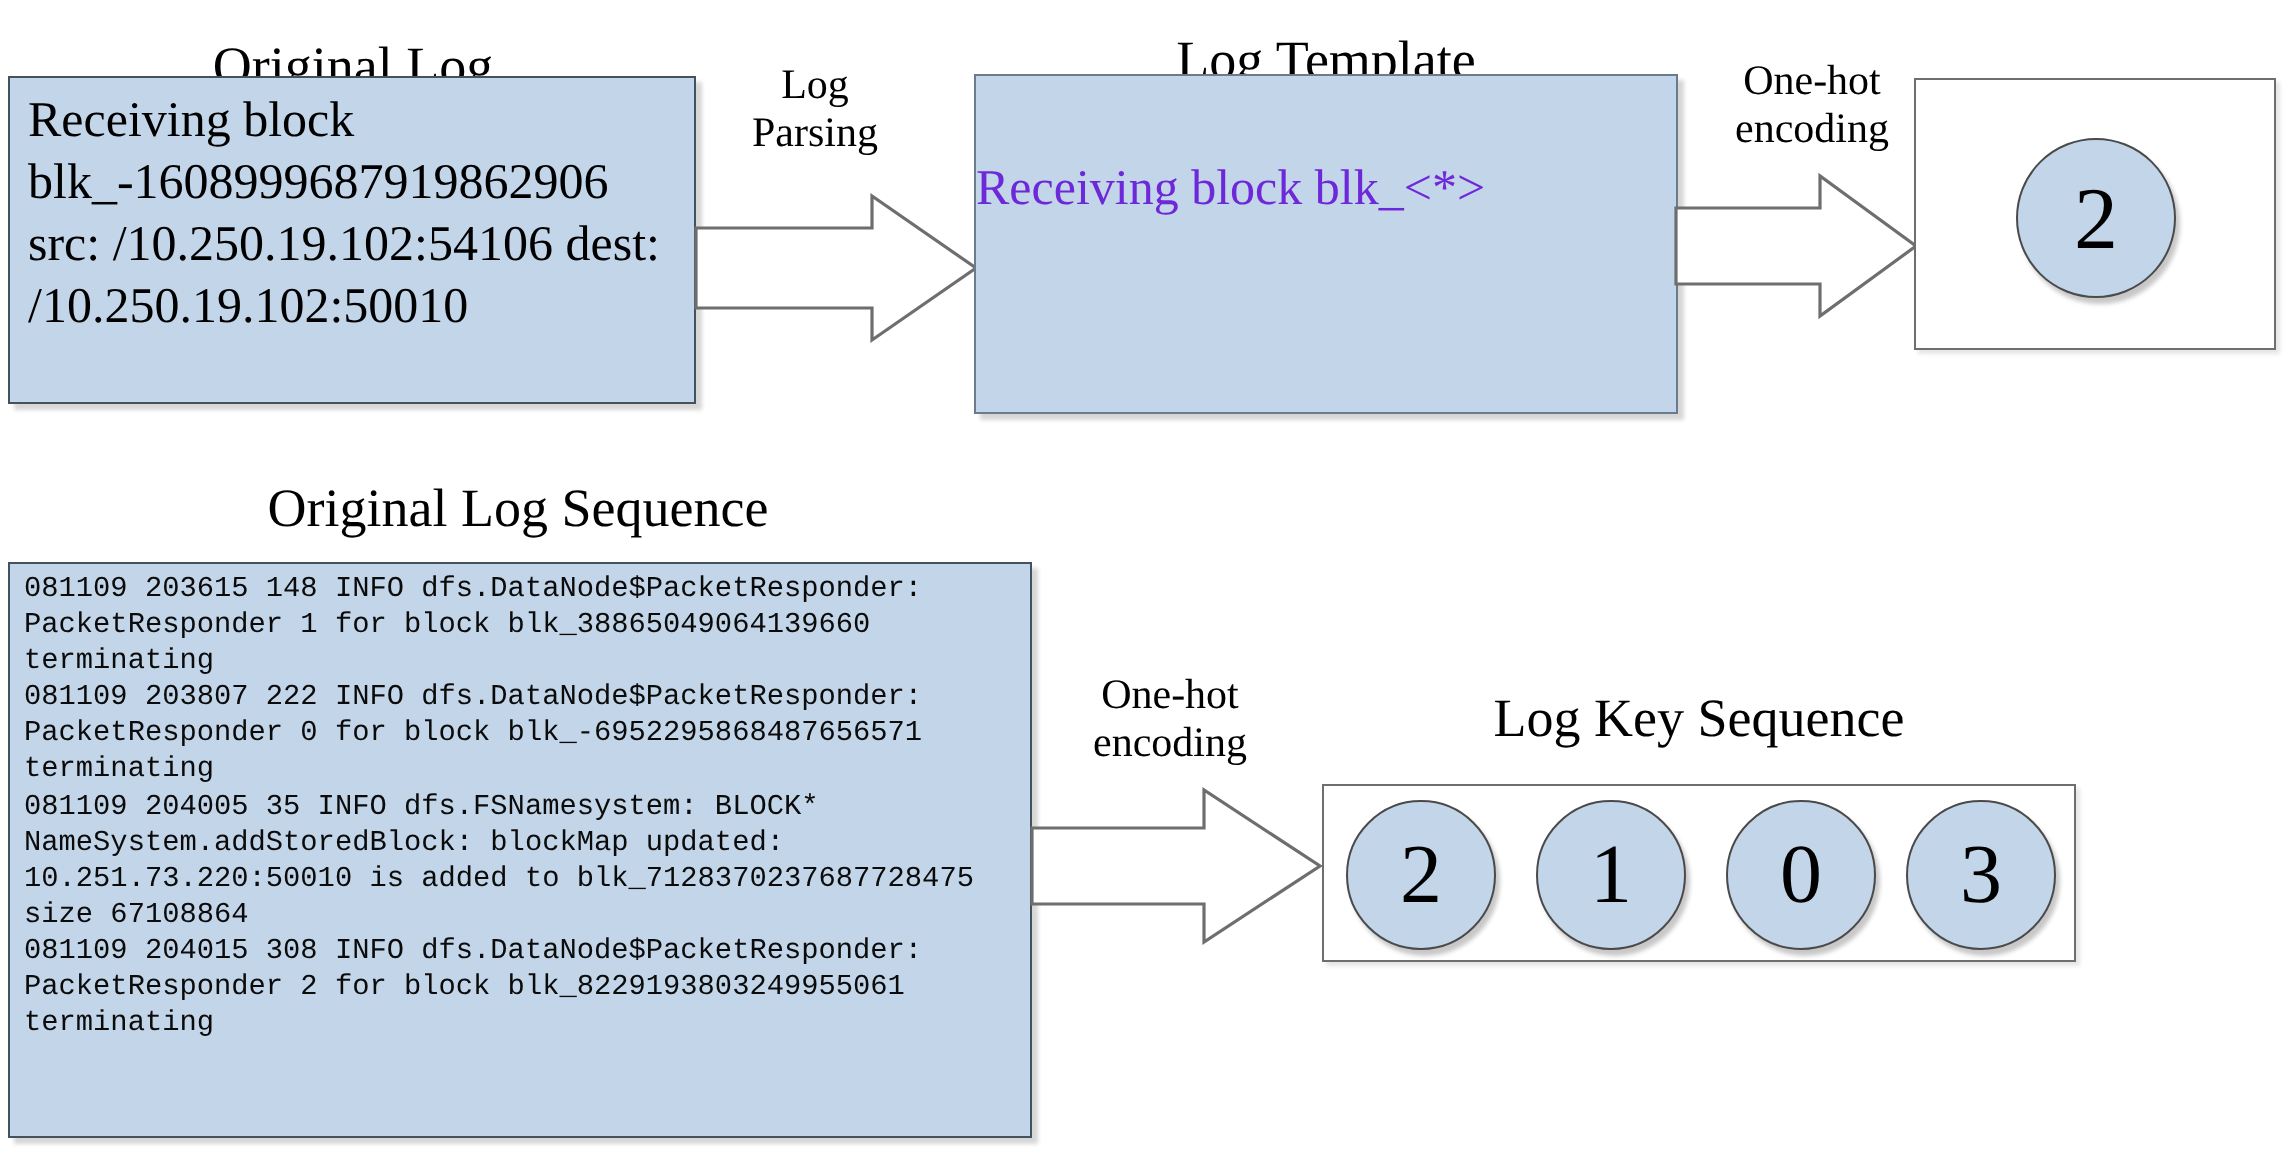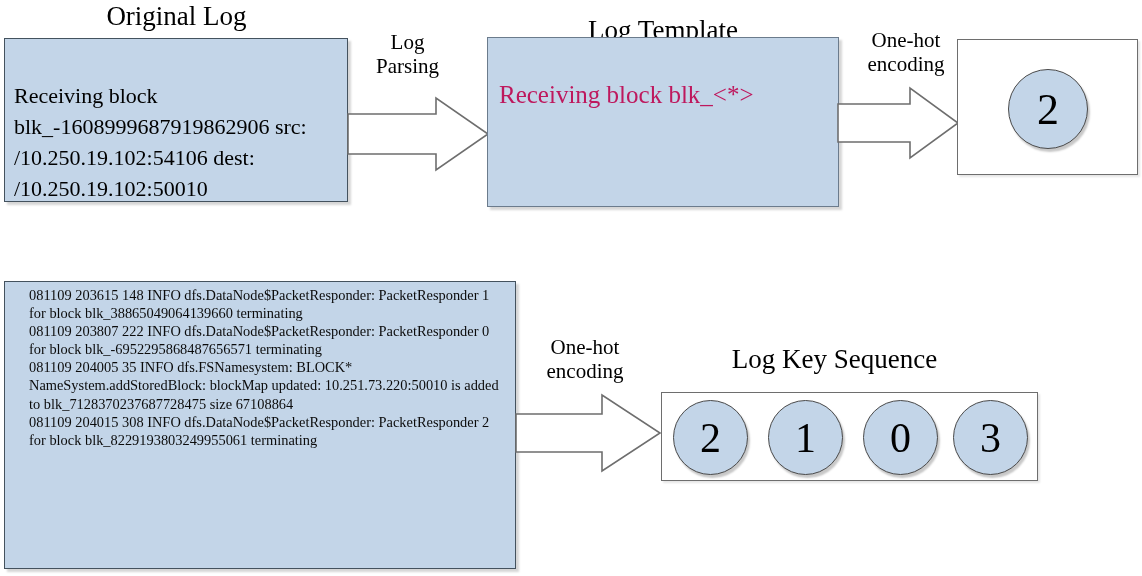--- a/index.html
+++ b/index.html
@@ -37,42 +37,41 @@
   
   .whitebox{
     background:#ffffff;
     border:1.2px solid #6e6e6e;
     box-shadow:2px 2px 2px rgba(0,0,0,0.10);
   }
 
   
   .boxtext-lg{
     font-family:"Liberation Serif","DejaVu Serif",serif;
-    font-size:22px;
+    font-size:25px;
     line-height:31px;
     color:#000;
     padding:6px 8px 0 9px;
-    margin-top:35px;
   }
   .boxtext-tpl{
     font-family:"Liberation Serif","DejaVu Serif",serif;
     font-size:25px;
     line-height:34px;
-    color:#be185d;
-    padding-left:11px;
+    color:#6d28d9;
+    padding-left:0;
     padding-right:4px;
   }
 
   
   .logtext{
-    font-family:Liberation Serif, serif;
+    font-family:Liberation Mono, monospace;
     font-size:14.4px;
     line-height:18.1px;
     color:#0b0b0b;
-    padding:4px 6px 0 24px;
+    padding:4px 6px 0 7px;
     white-space:pre-wrap;
     word-break:break-word;
   }
 
   
   .arrowlabel{
     font-family:"Liberation Serif","DejaVu Serif",serif;
     font-size:21px;
     line-height:24px;
     text-align:center;
@@ -92,21 +91,21 @@
     color:#000;
   }
 
   .arrowsvg{position:absolute;overflow:visible;}
 </style>
 </head>
 <body>
 
 <div class="stage">
 
-  <div class="abs heading" style="left:4px;top:1px;width:345px;">Original Log</div>
+  <div class="abs heading" style="left:4px;top:18px;width:345px;">Original Log</div>
 
   <div class="abs bluebox dark" style="left:4px;top:38px;width:344px;height:164px;">
     <div class="boxtext-lg">Receiving block blk_-1608999687919862906 src: /10.250.19.102:54106 dest: /10.250.19.102:50010</div>
   </div>
 
   <div class="abs arrowlabel" style="left:355px;top:30px;width:105px;">Log
 Parsing</div>
 
   <svg class="arrowsvg" style="left:348px;top:96px;" width="142" height="76" viewBox="0 0 142 76">
     <polygon points="0,18 88,18 88,2 140,38 88,74 88,58 0,58" fill="#ffffff" stroke="#6e6e6e" stroke-width="1.6" stroke-linejoin="miter"></polygon>
@@ -125,36 +124,37 @@
 
   <svg class="arrowsvg" style="left:838px;top:84px;" width="122" height="76" viewBox="0 0 122 76">
     <polygon points="0,20 72,20 72,4 120,39 72,74 72,58 0,58" fill="#ffffff" stroke="#6e6e6e" stroke-width="1.6" stroke-linejoin="miter"></polygon>
   </svg>
 
 
   <div class="abs whitebox" style="left:957px;top:39px;width:181px;height:136px;">
     <div class="keycircle" style="left:50px;top:29px;width:78px;height:78px;font-size:44px;">2</div>
   </div>
 
+  <div class="abs heading" style="left:4px;top:239px;width:510px;">Original Log Sequence</div>
 
   <div class="abs bluebox dark" style="left:4px;top:281px;width:512px;height:288px;">
     <div class="logtext">081109 203615 148 INFO dfs.DataNode$PacketResponder: PacketResponder 1 for block blk_38865049064139660 terminating
 081109 203807 222 INFO dfs.DataNode$PacketResponder: PacketResponder 0 for block blk_-6952295868487656571 terminating
 081109 204005 35 INFO dfs.FSNamesystem: BLOCK* NameSystem.addStoredBlock: blockMap updated: 10.251.73.220:50010 is added to blk_7128370237687728475 size 67108864
 081109 204015 308 INFO dfs.DataNode$PacketResponder: PacketResponder 2 for block blk_8229193803249955061 terminating</div>
   </div>
 
   <div class="abs arrowlabel" style="left:524px;top:335px;width:122px;">One-hot
 encoding</div>
 
   <svg class="arrowsvg" style="left:516px;top:392px;" width="146" height="82" viewBox="0 0 146 82">
     <polygon points="0,22 86,22 86,3 144,41 86,79 86,60 0,60" fill="#ffffff" stroke="#6e6e6e" stroke-width="1.6" stroke-linejoin="miter"></polygon>
   </svg>
 
-  <div class="abs heading" style="left:646px;top:344px;width:377px;">Log Key Sequence</div>
+  <div class="abs heading" style="left:661px;top:344px;width:377px;">Log Key Sequence</div>
 
   <div class="abs whitebox" style="left:661px;top:392px;width:377px;height:89px;">
     <div class="keycircle" style="left:11px;top:7px;width:73px;height:73px;font-size:42px;">2</div>
     <div class="keycircle" style="left:106px;top:7px;width:73px;height:73px;font-size:42px;">1</div>
     <div class="keycircle" style="left:201px;top:7px;width:73px;height:73px;font-size:42px;">0</div>
     <div class="keycircle" style="left:291px;top:7px;width:73px;height:73px;font-size:42px;">3</div>
   </div>
 
 </div>
 

